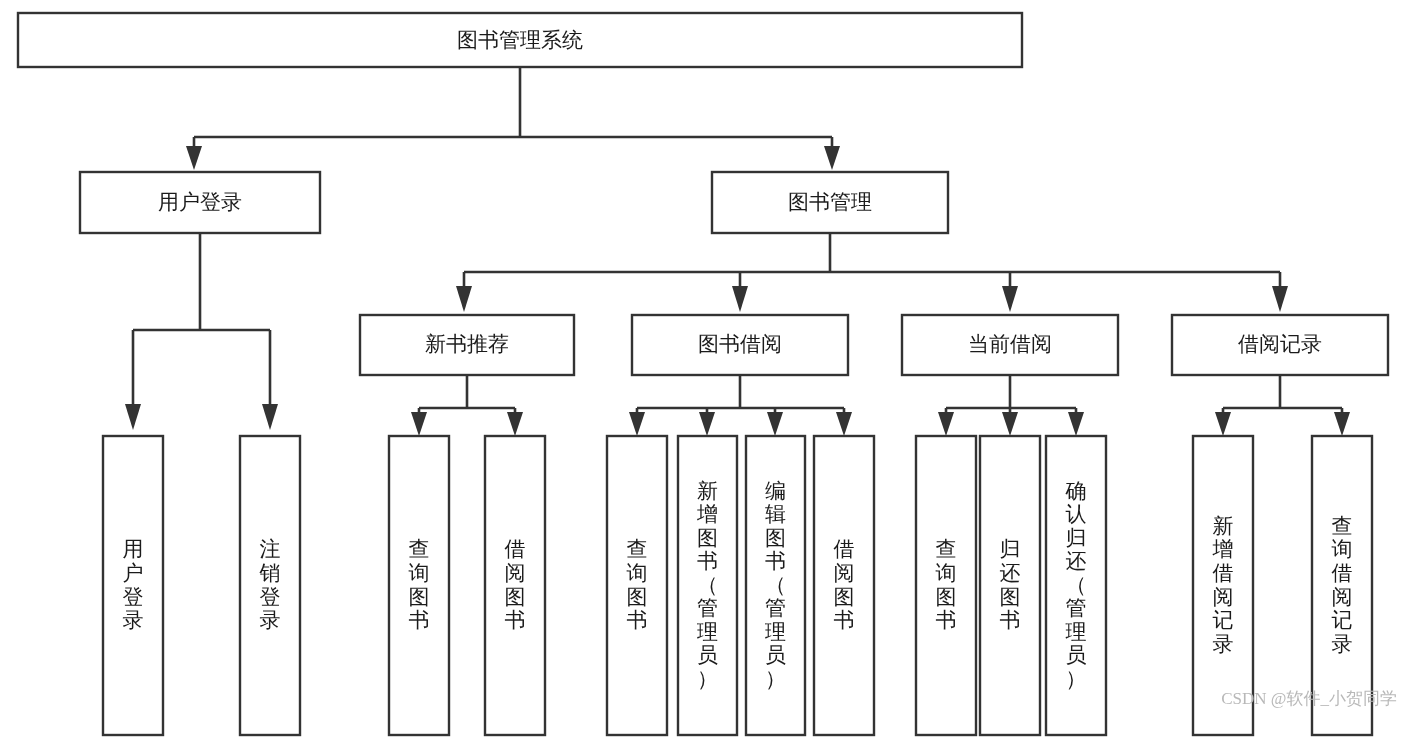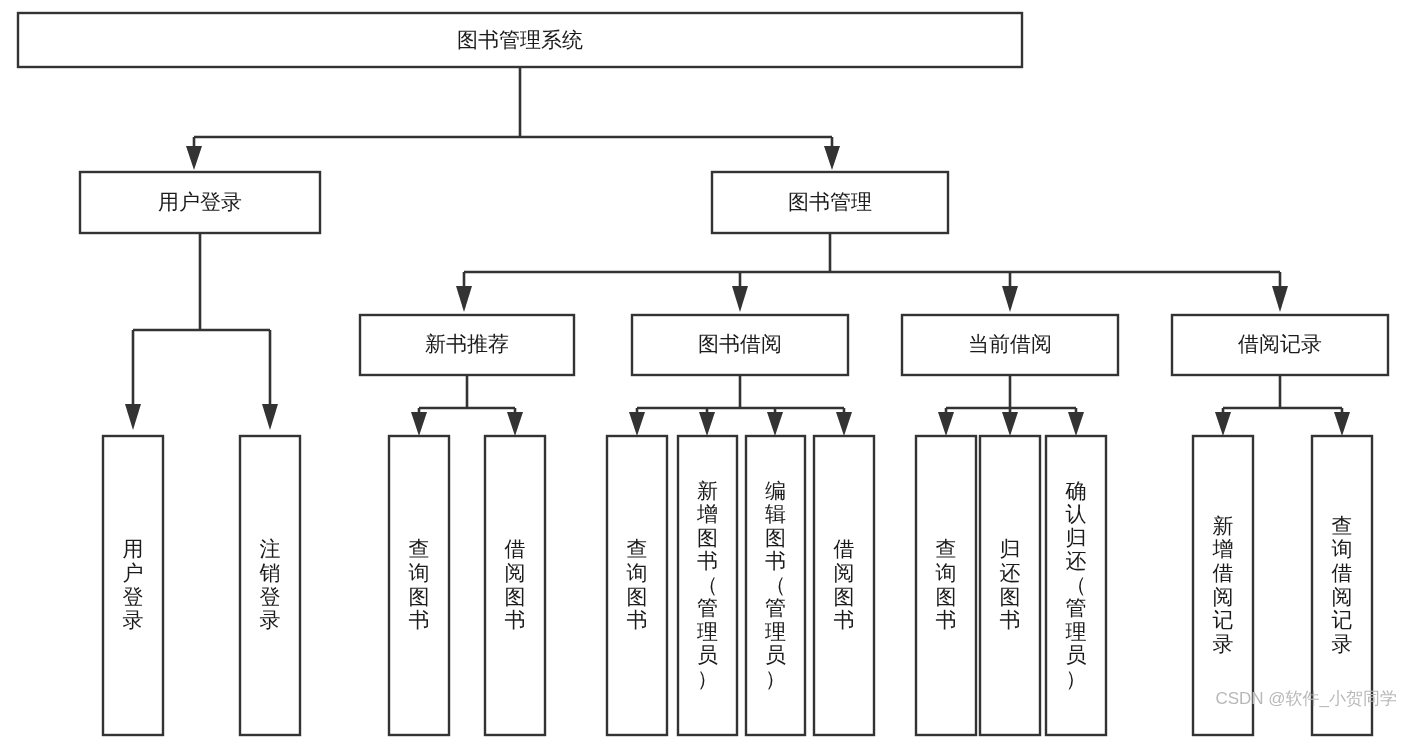--- a/index.html
+++ b/index.html
@@ -63,21 +63,21 @@
     white-space: pre;
     text-align: center;
     pointer-events: none;
     letter-spacing: 0;
   }
   .vlabel span { display: block; }
   .watermark {
     position: absolute;
     right: 8px;
     bottom: 4px;
-    font-family: Liberation Sans, sans-serif;
+    font-family: Liberation Serif, serif;
     font-size: 17px;
     color: #b8b8b8;
     white-space: nowrap;
     user-select: none;
   }
 </style>
 </head>
 <body>
 
 <div id="diagram-root">

